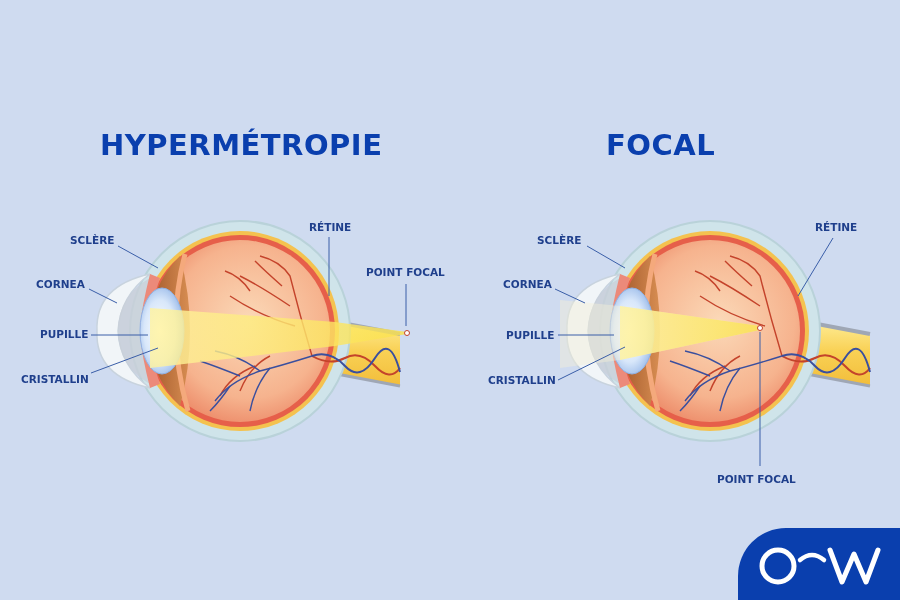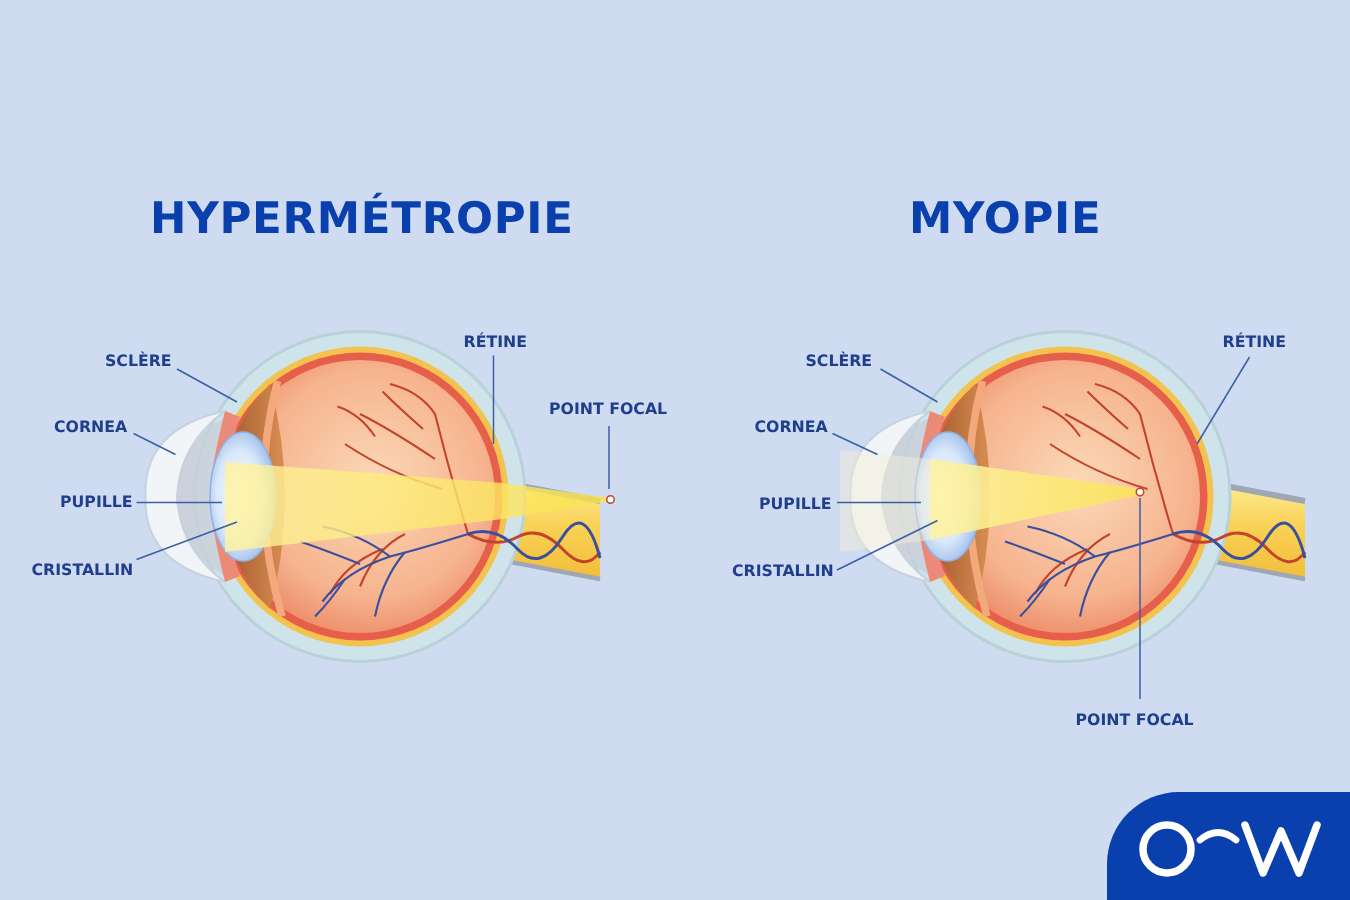--- a/index.html
+++ b/index.html
@@ -25,21 +25,21 @@
   .logo {
     position: absolute; left: 738px; top: 528px; width: 200px; height: 100px;
     background: #0a3fae; border-radius: 48px 0 0 0;
   }
   .logo svg { position: absolute; left: 18px; top: 14px; }
 </style>
 </head>
 <body>
 
 <h1 class="title" id="title-left">HYPERMÉTROPIE</h1>
-<h1 class="title" id="title-right">MYOPIE</h1>
+<h1 class="title" id="title-right">FOCAL</h1>
 
 <svg class="diagram" viewBox="0 0 900 600" xmlns="http://www.w3.org/2000/svg">
   <defs>
     <radialGradient id="vitreous" cx="55%" cy="45%" r="60%">
       <stop offset="0%" stop-color="#fbd9b8"></stop>
       <stop offset="70%" stop-color="#f6b38e"></stop>
       <stop offset="100%" stop-color="#ec8866"></stop>
     </radialGradient>
     <linearGradient id="choroid" x1="0" y1="0" x2="1" y2="0">
       <stop offset="0%" stop-color="#a1572a"></stop>

